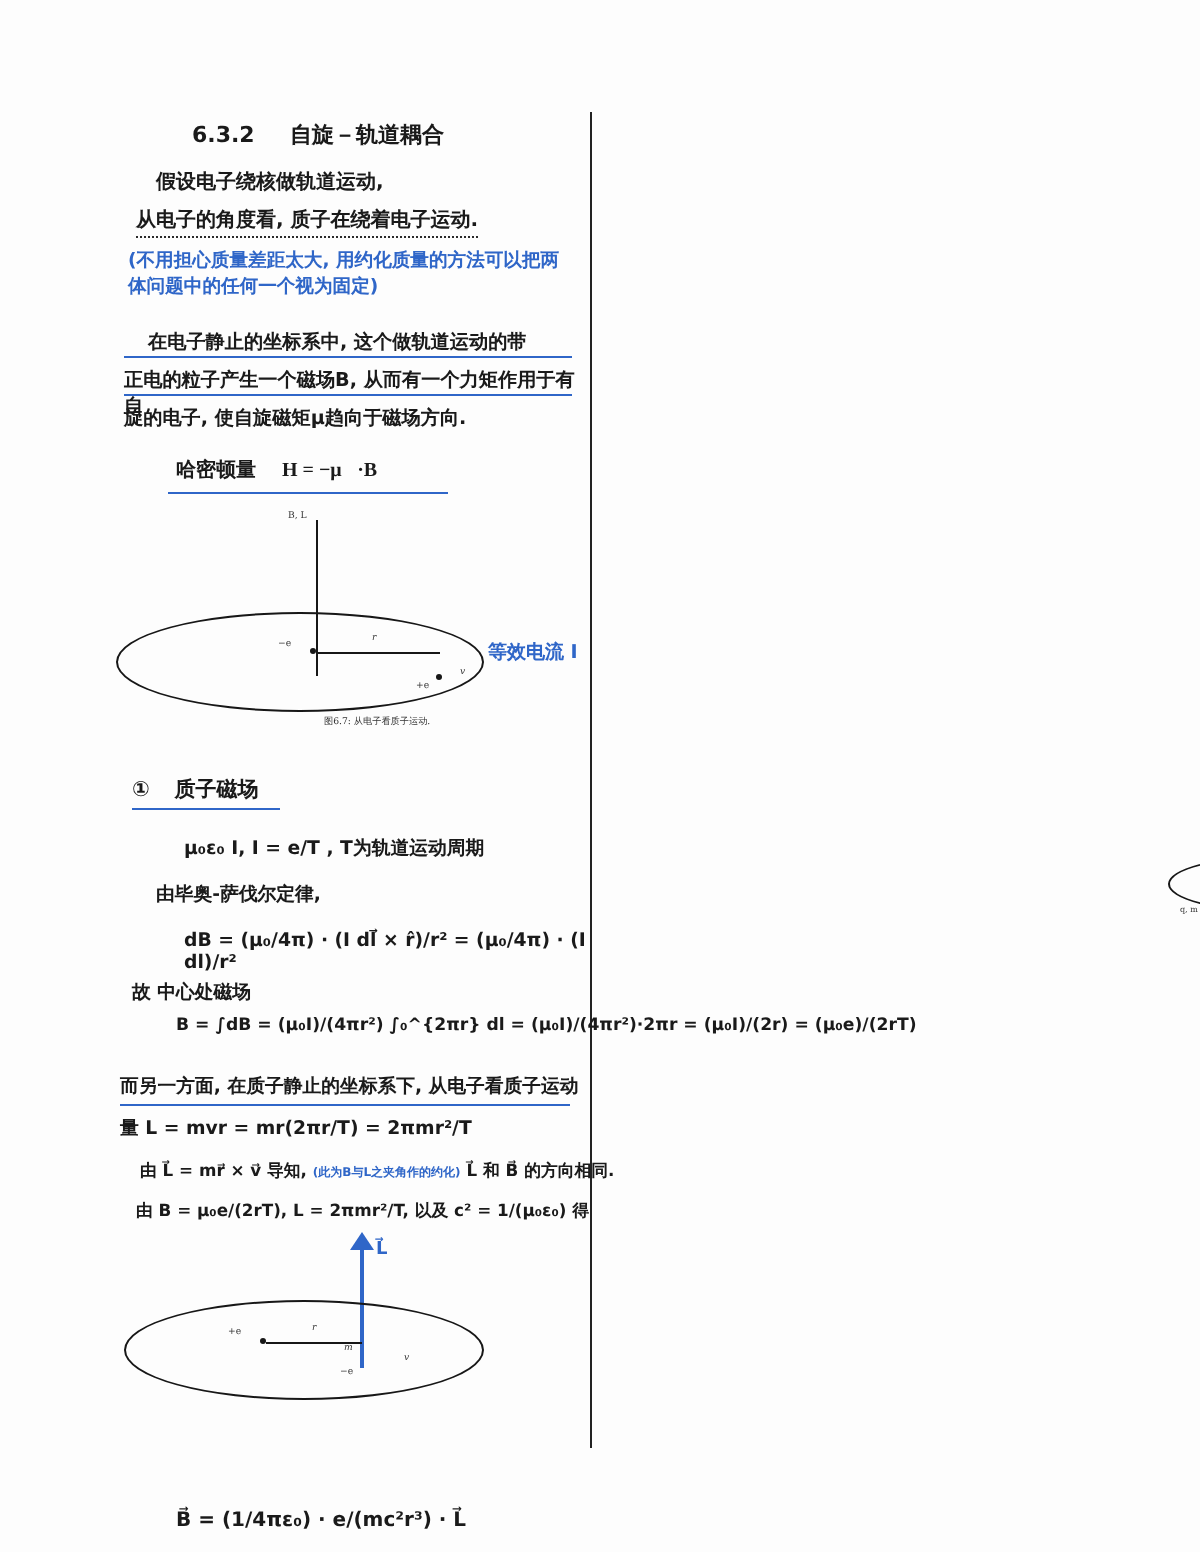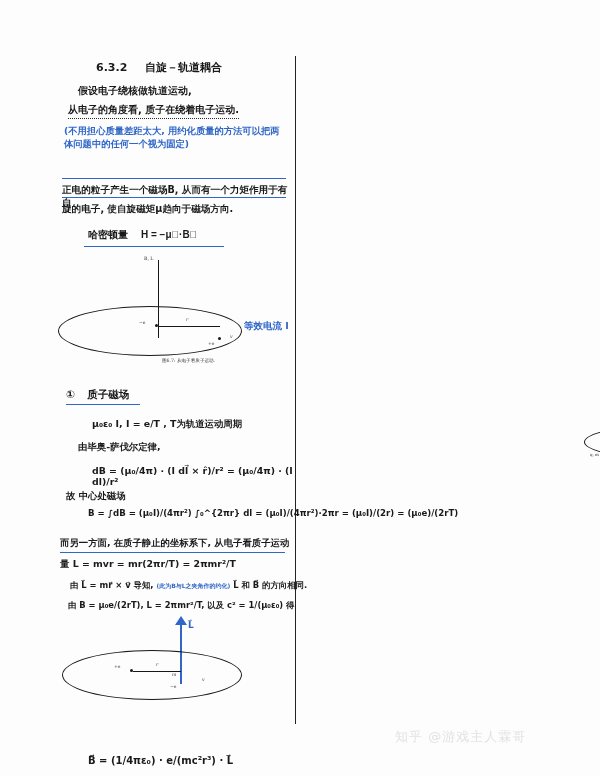--- a/index.html
+++ b/index.html
@@ -4,21 +4,21 @@
 <style>
   html,body{margin:0;padding:0;background:#ffffff;}
   body{width:600px;height:776px;position:relative;overflow:hidden;
        font-family:"DejaVu Sans","Liberation Sans",sans-serif;color:#111;}
   .page{position:absolute;inset:0;background:#fdfdfd;}
 
   
   .abs{position:absolute;}
   .hand{font-family:"DejaVu Sans","Liberation Sans",sans-serif;font-weight:700;color:#1a1a1a;}
   .blue{color:#2f66c8;}
-  .mathit{font-family:Liberation Sans, sans-serif;font-style:italic;}
+  .mathit{font-family:Liberation Serif, serif;font-style:italic;}
 
   
   .divider{left:295px;top:56px;width:1.4px;height:668px;background:#222;}
 
   
   .L{left:0;top:0;width:295px;height:776px;}
   .dotted-u{border-bottom:1.6px dotted #2a2a2a;padding-bottom:1px;}
 
   
   .ellipse{border:1.7px solid #171717;border-radius:50%;}
@@ -48,20 +48,23 @@
       <span>6.3.2</span>
       <span style="display:inline-block;width:10px"></span>
       <span>自旋－轨道耦合</span>
     </div>
 
     <div class="abs hand" style="left:78px;top:84px;font-size:10px;">假设电子绕核做轨道运动,</div>
     <div class="abs hand dotted-u" style="left:68px;top:103px;font-size:10px;">从电子的角度看, 质子在绕着电子运动.</div>
 
     <div class="abs hand blue" style="left:64px;top:124px;width:222px;font-size:9.3px;line-height:1.45;">(不用担心质量差距太大, 用约化质量的方法可以把两体问题中的任何一个视为固定)</div>
 
+    <div class="abs hand" style="left:74px;top:165px;font-size:9.6px;">
+      <span>在电子静止的坐标系中, 这个做轨道运动的带</span>
+    </div>
     <div class="abs hand" style="left:62px;top:184px;font-size:9.6px;">
       <span>正电的粒子产生一个磁场B, 从而有一个力矩作用于有自</span>
     </div>
     <div class="abs hand" style="left:62px;top:203px;font-size:9.6px;">
       <span>旋的电子, 使自旋磁矩μ趋向于磁场方向.</span>
     </div>
     <div class="abs" style="left:62px;top:178px;width:224px;height:1px;background:#2f66c8;"></div>
     <div class="abs" style="left:62px;top:197px;width:224px;height:1px;background:#2f66c8;"></div>
 
     <div class="abs hand" style="left:88px;top:228px;font-size:10px;">
@@ -150,15 +153,14 @@
       <div class="abs cap" style="left:-6px;top:74px;font-size:4px;">q, m</div>
 
     </div>
 
     <div class="abs" style="left:300px;top:628px;width:286px;height:4px;overflow:hidden;">
       
     </div>
 
   </div>
 
-  <div class="abs wm">知乎 @游戏主人霖哥</div>
 
 </div>
 
 </body></html>

